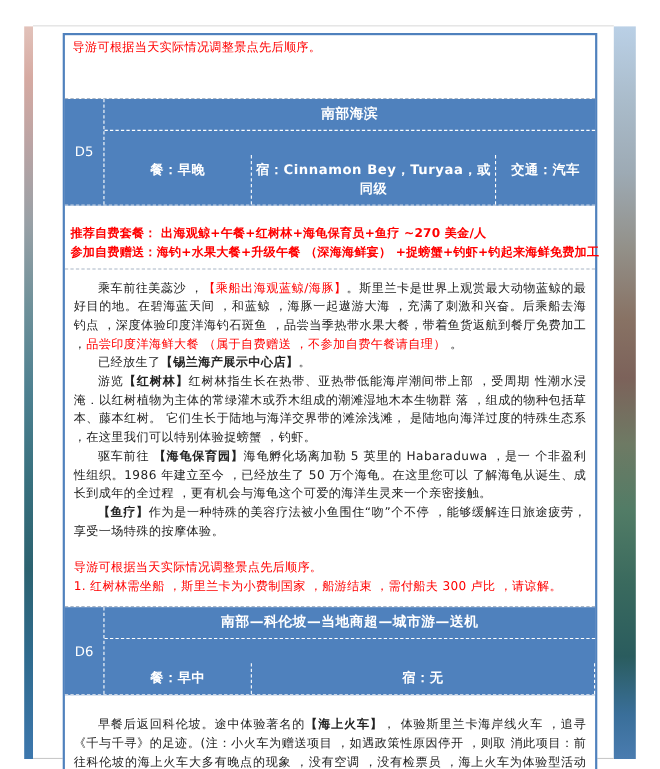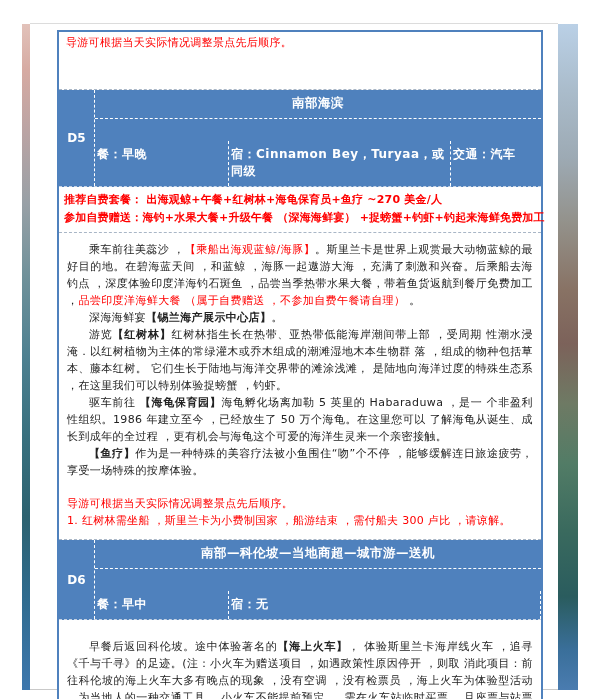--- a/index.html
+++ b/index.html
@@ -19,32 +19,32 @@
   
   .itinerary{position:absolute;left:57px;top:30px;width:486px;
     border:2px solid #4f81bd;background:#ffffff;box-sizing:border-box;
     font-size:11px;color:#222;}
   .cell{box-sizing:border-box;}
   .note-cell{height:58px;padding:3px 7px 0 7px;color:#ff0000;letter-spacing:.3px;
     border-bottom:1px dashed #a9b6c6;}
 
   .day-header{background:#4f81bd;color:#ffffff;display:flex;border-bottom:1px dashed #c8d4e4;}
   .day-code{width:36px;display:flex;align-items:center;justify-content:center;
-    font-weight:bold;font-size:12px;border-right:1px dashed #ffffff;box-sizing:border-box;}
+    font-weight:normal;font-size:12px;border-right:1px dashed #ffffff;box-sizing:border-box;}
   .day-right{flex:1;display:flex;flex-direction:column;gap:22px;}
   .day-title{text-align:center;font-weight:bold;font-size:12.5px;padding:5px 0 6px;
     border-bottom:1px dashed #ffffff;letter-spacing:.5px;}
   .day-meta{display:flex;}
-  .day-meta>div{padding:5px 2px 6px;text-align:left;font-weight:bold;font-size:12px;
+  .day-meta>div{padding:5px 2px 6px;text-align:center;font-weight:bold;font-size:12px;
     box-sizing:border-box;letter-spacing:.5px;}
   .meta-meals{width:134px;border-right:1px dashed #ffffff;}
   .meta-hotel{flex:1;border-right:1px dashed #ffffff;}
   .meta-transport{width:90px;}
 
-  .promo-cell{padding:4px 5px 5px;border-bottom:1px dashed #a9b6c6;}
+  .promo-cell{padding:16px 5px 5px;border-bottom:1px dashed #a9b6c6;}
   .promo-line{color:#ff0000;font-weight:bold;font-size:11px;line-height:18px;
     letter-spacing:.2px;white-space:nowrap;}
 
   .content-cell{padding:8px 8px 10px 8px;line-height:17px;letter-spacing:.4px;
     text-align:justify;border-bottom:1px dashed #a9b6c6;}
   .d5-content{min-height:305px;}
   .d6-content{min-height:110px;border-bottom:none;}
   .para{text-indent:2em;margin:0;}
   .tips{margin-top:16px;color:#ff0000;}
   .tip-line{text-indent:0;letter-spacing:.3px;}
@@ -79,21 +79,21 @@
       </div>
     </div>
 
     <div class="cell promo-cell">
       <div class="promo-line">推荐自费套餐：  出海观鲸+午餐+红树林+海龟保育员+鱼疗   ~270 美金/人</div>
       <div class="promo-line">参加自费赠送：海钓+水果大餐+升级午餐 （深海海鲜宴）  +捉螃蟹+钓虾+钓起来海鲜免费加工</div>
     </div>
 
     <div class="cell content-cell d5-content">
       <p class="para"><span class="seg-n">乘车前往美蕊沙 ，</span><span class="seg-rb">【乘船出海观蓝鲸/海豚】</span><span class="seg-n">。斯里兰卡是世界上观赏最大动物蓝鲸的最好目的地。在碧海蓝天间 ，和蓝鲸 ，海豚一起遨游大海 ，充满了刺激和兴奋。后乘船去海钓点 ，深度体验印度洋海钓石斑鱼 ，品尝当季热带水果大餐，带着鱼货返航到餐厅免费加工 ，</span><span class="seg-r">品尝印度洋海鲜大餐</span><span class="seg-r"> （属于自费赠送 ，不参加自费午餐请自理） </span><span class="seg-n">。</span></p>
-      <p class="para"><span class="seg-n">深海海鲜宴</span><span class="seg-b">【锡兰海产展示中心店】</span><span class="seg-n">。</span></p>
+      <p class="para"><span class="seg-n">已经放生了</span><span class="seg-b">【锡兰海产展示中心店】</span><span class="seg-n">。</span></p>
       <p class="para"><span class="seg-n">游览</span><span class="seg-b">【红树林】</span><span class="seg-n">红树林指生长在热带、亚热带低能海岸潮间带上部 ，受周期 性潮水浸淹．以红树植物为主体的常绿灌木或乔木组成的潮滩湿地木本生物群 落 ，组成的物种包括草本、藤本红树。 它们生长于陆地与海洋交界带的滩涂浅滩， 是陆地向海洋过度的特殊生态系 ，在这里我们可以特别体验捉螃蟹 ，钓虾。</span></p>
       <p class="para"><span class="seg-n">驱车前往 </span><span class="seg-b">【海龟保育园】</span><span class="seg-n">海龟孵化场离加勒 5 英里的 Habaraduwa ，是一 个非盈利性组织。1986 年建立至今 ，已经放生了 50 万个海龟。在这里您可以 了解海龟从诞生、成长到成年的全过程 ，更有机会与海龟这个可爱的海洋生灵来一个亲密接触。</span></p>
       <p class="para"><span class="seg-b">【鱼疗】</span><span class="seg-n">作为是一种特殊的美容疗法被小鱼围住“吻”个不停 ，能够缓解连日旅途疲劳，享受一场特殊的按摩体验。</span></p>
       <div class="tips">
         <div class="tip-line">导游可根据当天实际情况调整景点先后顺序。</div>
         <div class="tip-line">1. 红树林需坐船 ，斯里兰卡为小费制国家 ，船游结束 ，需付船夫 300 卢比 ，请谅解。</div>
       </div>
     </div>
 
     <div class="day-header">

